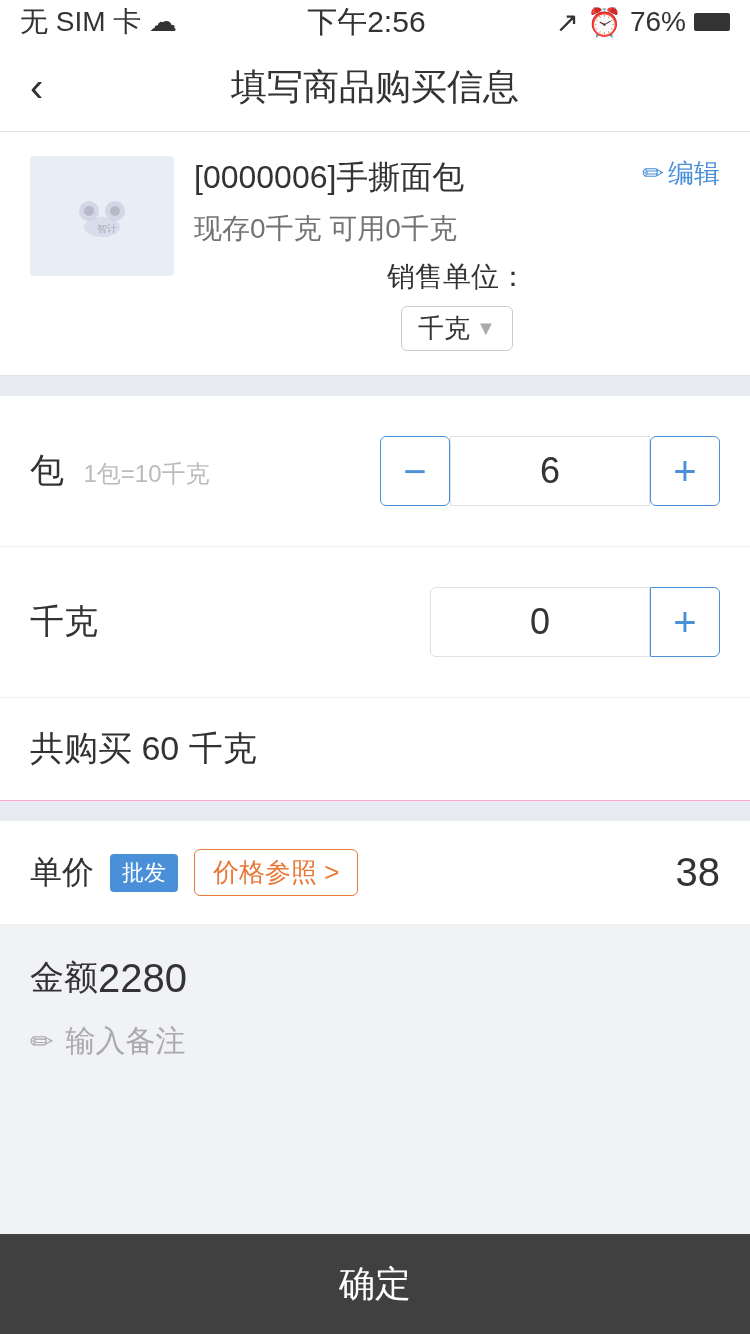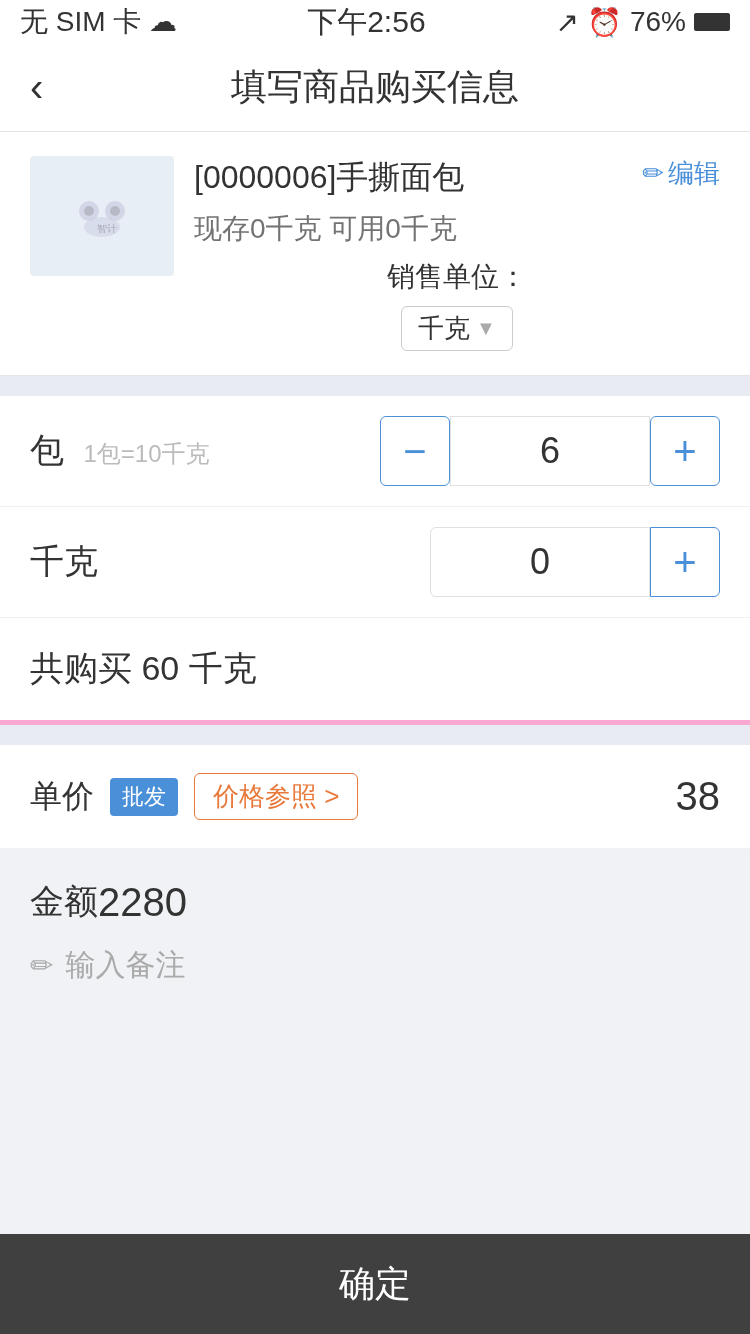--- a/index.html
+++ b/index.html
@@ -103,21 +103,21 @@
       background: #e8ecf2;
     }
 
     
     .input-section {
       background: #fff;
     }
     .input-row {
       display: flex;
       align-items: center;
-      padding: 20px 30px;
+      padding: 40px 30px;
       border-bottom: 1px solid #f0f0f0;
       min-height: 100px;
     }
     .input-label {
       font-size: 34px;
       color: #333;
       flex: 1;
     }
     .input-sublabel {
       font-size: 24px;
@@ -150,21 +150,21 @@
       background: #fff;
     }
 
     
     .total-row {
       background: #fff;
       padding: 28px 30px;
       display: flex;
       align-items: center;
       justify-content: space-between;
-      border-bottom: 5px solid #f9a8d4;
+      border-bottom: 1px solid #f9a8d4;
     }
     .total-text { font-size: 34px; color: #333; }
     .record-btn {
       border: 1px solid #4a90d9;
       color: #4a90d9;
       background: #fff;
       padding: 14px 30px;
       font-size: 28px;
       border-radius: 8px;
       cursor: pointer;

